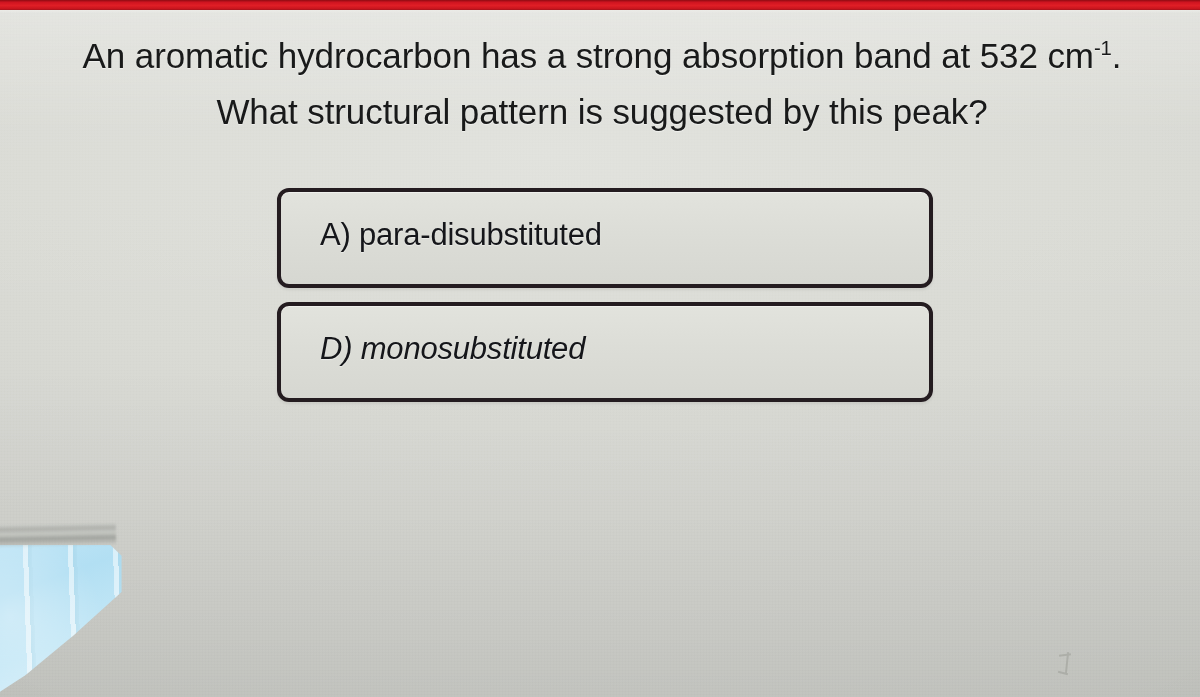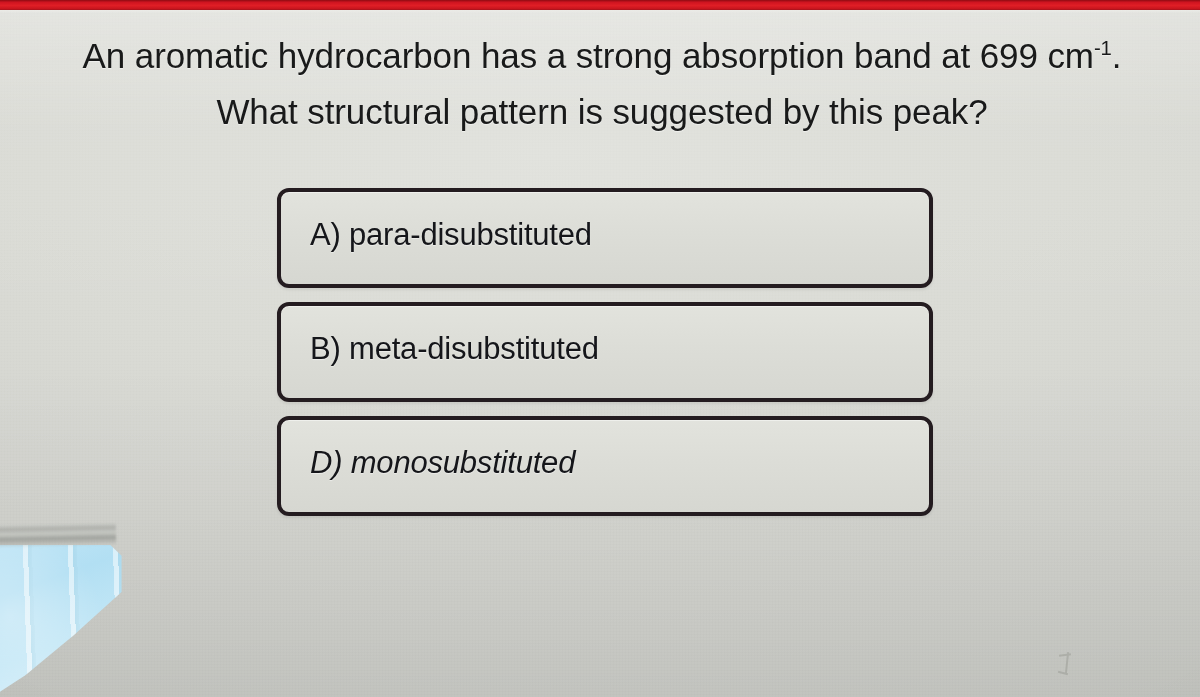--- a/index.html
+++ b/index.html
@@ -177,21 +177,21 @@
     margin-bottom: 14px;
     border: 4px solid #241c20;
     border-radius: 12px;
     background: linear-gradient(180deg, #e2e3dd 0%, #dcddd7 45%, #d6d7d1 100%);
     box-shadow: 0 1px 0 rgba(255,255,255,.45) inset, 0 2px 3px rgba(0,0,0,.07);
     display: flex;
     align-items: center;
   }
   .option:last-child { margin-bottom: 0; font-style: italic; }
   .option-label {
-    padding-left: 29px;
+    padding-left: 39px;
     font-size: 31px;
     color: #15161a;
     letter-spacing: -0.2px;
     text-shadow: 0 1px 1px rgba(255,255,255,.5);
     margin-top: -6px;
   }
 </style>
 </head>
 <body>
 
@@ -213,32 +213,29 @@
     <div class="blinds-frame"></div>
   </div>
 
   <div class="smudge">
     <i class="v"></i>
       <i class="h"></i>
       <i class="t"></i>
   </div>
 
   <div class="question">
-    <span>An aromatic hydrocarbon has a strong absorption band at 699 cm</span><sup>-1</sup><span>. What structural pattern is suggested by this peak?</span>
+    <span>An aromatic hydrocarbon has a strong absorption band at 532 cm</span><sup>-1</sup><span>. What structural pattern is suggested by this peak?</span>
   </div>
 
   <div class="options">
 
     <div class="option">
       <span class="option-label">A) para-disubstituted</span>
     </div>
 
-    <div class="option">
-      <span class="option-label">B) meta-disubstituted</span>
-    </div>
 
 
     <div class="option">
       <span class="option-label">D) monosubstituted</span>
     </div>
 
   </div>
 
 </div>
 

